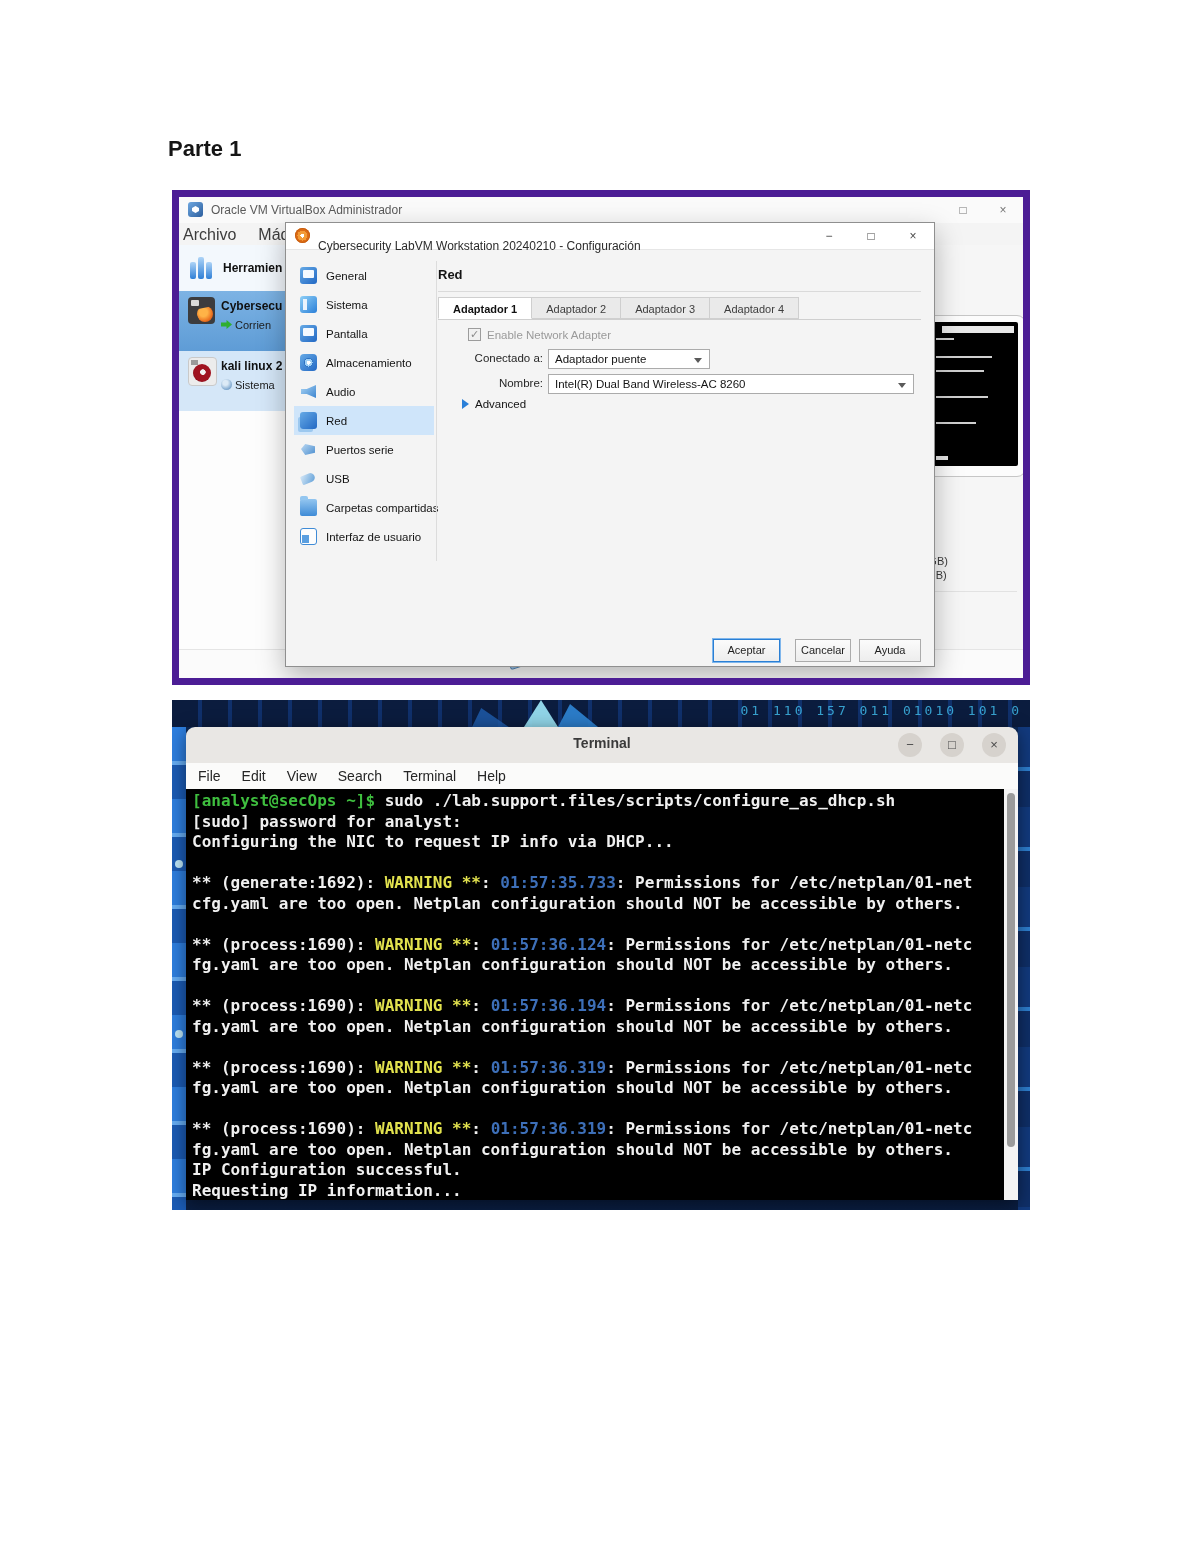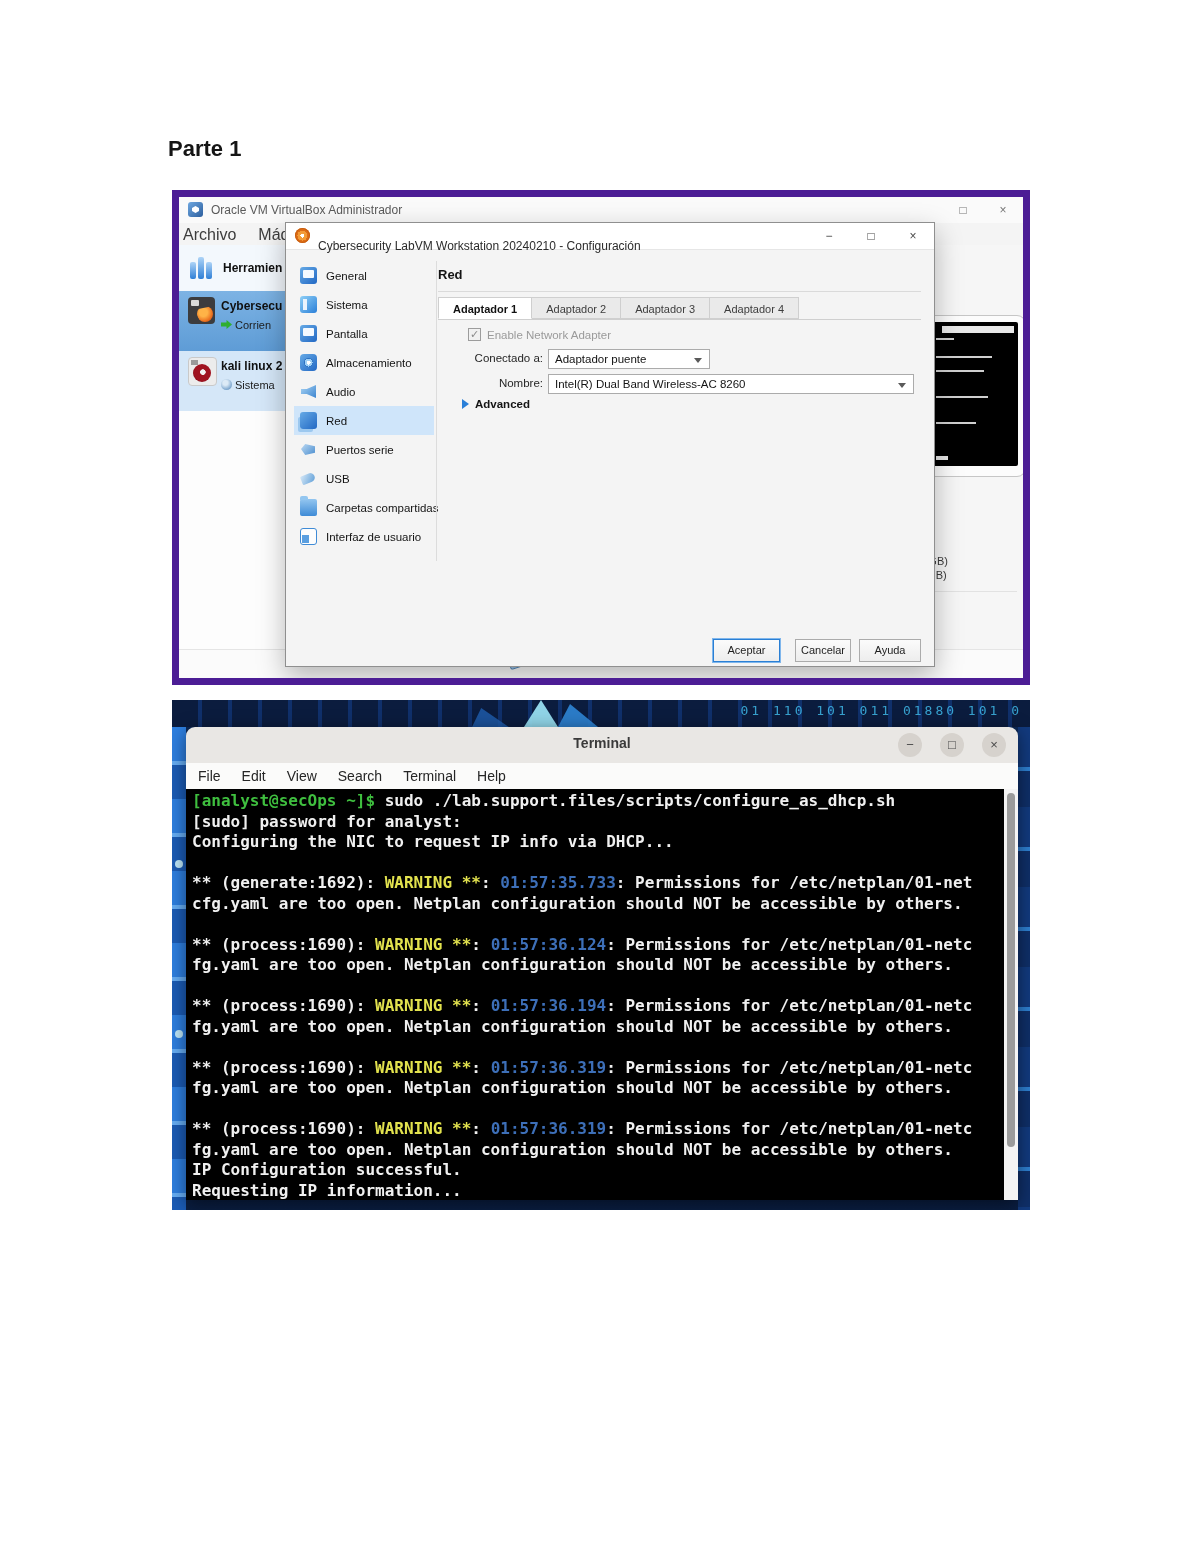--- a/index.html
+++ b/index.html
@@ -118,21 +118,21 @@
 
   .fld-label{font-size:11.5px;color:#262626;text-align:right;width:105px;}
   .lbl1{left:152px;top:129px;}
   .lbl2{left:152px;top:154px;}
   .select{height:20px;background:#fff;border:1px solid #ababab;box-sizing:border-box;
           font-size:11.5px;color:#141414;line-height:18px;padding-left:6px;}
   .sel1{left:262px;top:126px;width:162px;}
   .sel2{left:262px;top:151px;width:366px;}
   .chev{position:absolute;right:7px;top:8px;width:0;height:0;border-left:4px solid transparent;
         border-right:4px solid transparent;border-top:5px solid #5a5a5a;}
-  .adv-row{left:176px;top:175px;display:flex;align-items:center;font-weight:bold;}
+  .adv-row{left:176px;top:175px;display:flex;align-items:center;}
   .adv-tri{width:0;height:0;border-top:5px solid transparent;border-bottom:5px solid transparent;
            border-left:7px solid #2a7fd8;margin-right:6px;}
   .adv-label{font-size:11.5px;color:#141414;}
   .dlg-buttons{left:0;right:13px;top:416px;height:24px;}
   .btn{position:absolute;height:23px;background:linear-gradient(#fbfbfb,#ededed);border:1px solid #ababab;
        box-sizing:border-box;font-size:11px;color:#1e1e1e;text-align:center;line-height:21px;}
   .btn.default{border:1px solid #2a7fd4;box-shadow:0 0 0 1px #7fb6ec;}
   .btn-aceptar{left:427px;width:67px;}
   .btn-cancelar{left:509px;width:56px;}
   .btn-ayuda{left:573px;width:62px;text-align:center;}
@@ -318,21 +318,21 @@
         <div class="btn btn-ayuda">Ayuda</div>
       </div>
     </div>
   </div>
 
   <div class="abs term-shot">
     <div class="abs wp-top"></div>
     <div class="abs wp-tri3"></div>
     <div class="abs wp-tri1"></div>
     <div class="abs wp-tri2"></div>
-    <div class="abs wp-binary">01 110 101 011 01880 101 0</div>
+    <div class="abs wp-binary">01 110 157 011 01010 101 0</div>
     <div class="abs wp-left"></div>
     <div class="abs wp-right"></div>
     <div class="abs wp-dot" style="left:3px;top:160px;"></div>
     <div class="abs wp-dot" style="left:3px;top:330px;"></div>
 
     <div class="abs terminal">
       <div class="abs t-titlebar">
         <div class="abs t-title">Terminal</div>
         <div class="abs t-btn" style="right:96px;">−</div>
         <div class="abs t-btn" style="right:54px;">□</div>

